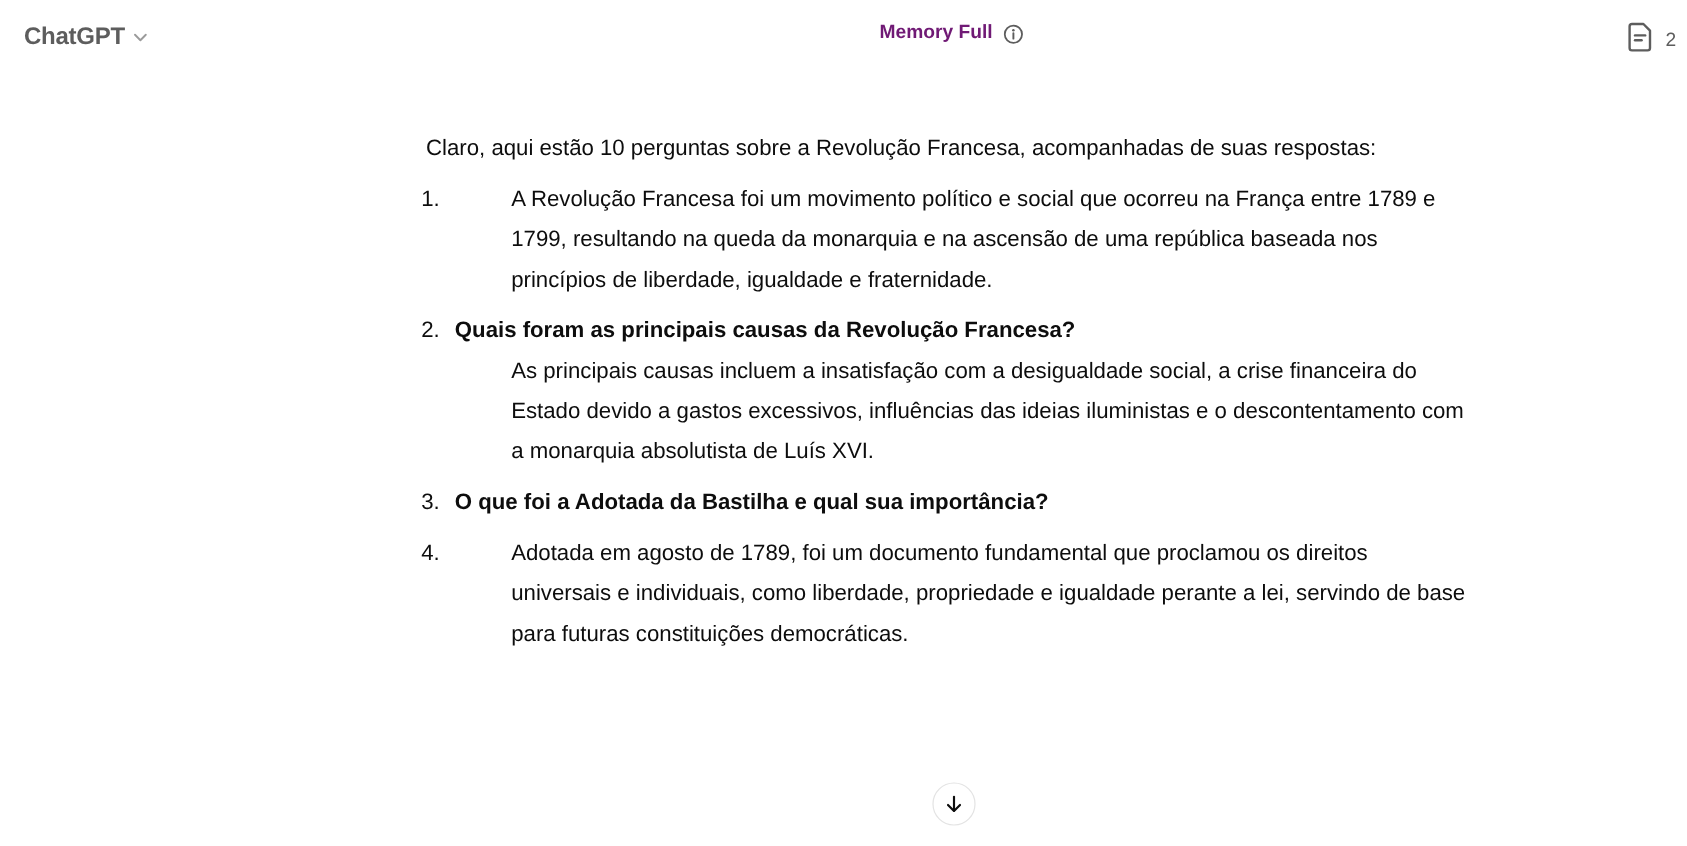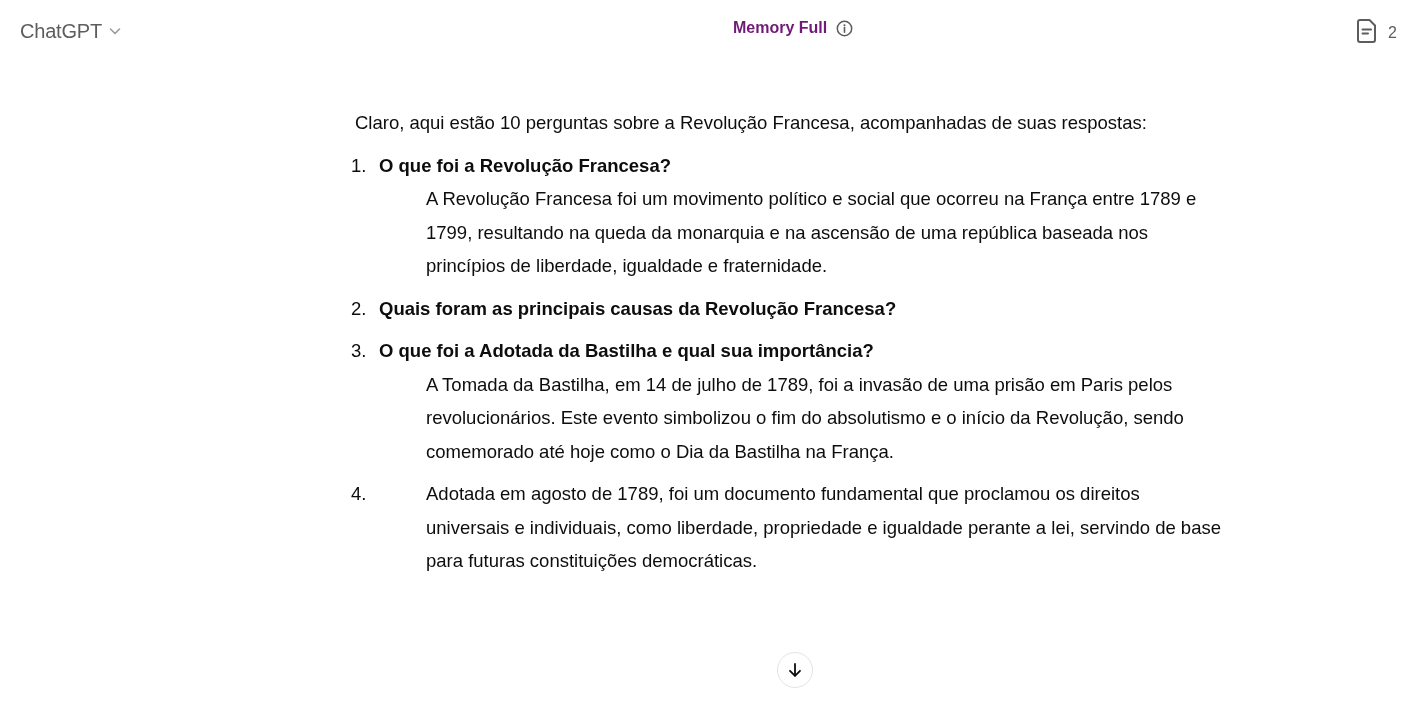--- a/index.html
+++ b/index.html
@@ -28,20 +28,21 @@
       display: flex;
       align-items: center;
       gap: 6px;
       border-radius: 8px;
       cursor: pointer;
     }
     .model-name {
       font-size: 20px;
       color: #5d5d5d;
       letter-spacing: -0.2px;
+      font-weight: bold;
     }
     .chev svg { display: block; }
     .memory {
       position: absolute;
       left: 733px;
       top: 19px;
       display: flex;
       align-items: center;
       gap: 9px;
       cursor: pointer;
@@ -143,31 +144,30 @@
     </span>
     <span class="doc-count-num">2</span>
   </div>
 </div>
 
 <div class="content">
   <p class="intro">Claro, aqui estão 10 perguntas sobre a Revolução Francesa, acompanhadas de suas respostas:</p>
   <ol class="qa">
     <li>
       <span class="num">1.</span>
-      <span class="q">O que foi a Revolução Francesa?</span>
       <span class="a">A Revolução Francesa foi um movimento político e social que ocorreu na França entre 1789 e 1799, resultando na queda da monarquia e na ascensão de uma república baseada nos princípios de liberdade, igualdade e fraternidade.</span>
     </li>
     <li>
       <span class="num">2.</span>
       <span class="q">Quais foram as principais causas da Revolução Francesa?</span>
+      <span class="a">As principais causas incluem a insatisfação com a desigualdade social, a crise financeira do Estado devido a gastos excessivos, influências das ideias iluministas e o descontentamento com a monarquia absolutista de Luís XVI.</span>
     </li>
     <li>
       <span class="num">3.</span>
       <span class="q">O que foi a Adotada da Bastilha e qual sua importância?</span>
-      <span class="a">A Tomada da Bastilha, em 14 de julho de 1789, foi a invasão de uma prisão em Paris pelos revolucionários. Este evento simbolizou o fim do absolutismo e o início da Revolução, sendo comemorado até hoje como o Dia da Bastilha na França.</span>
     </li>
     <li>
       <span class="num">4.</span>
       <span class="a">Adotada em agosto de 1789, foi um documento fundamental que proclamou os direitos universais e individuais, como liberdade, propriedade e igualdade perante a lei, servindo de base para futuras constituições democráticas.</span>
     </li>
   </ol>
 </div>
 
 <div class="scroll-down">
   <span>

